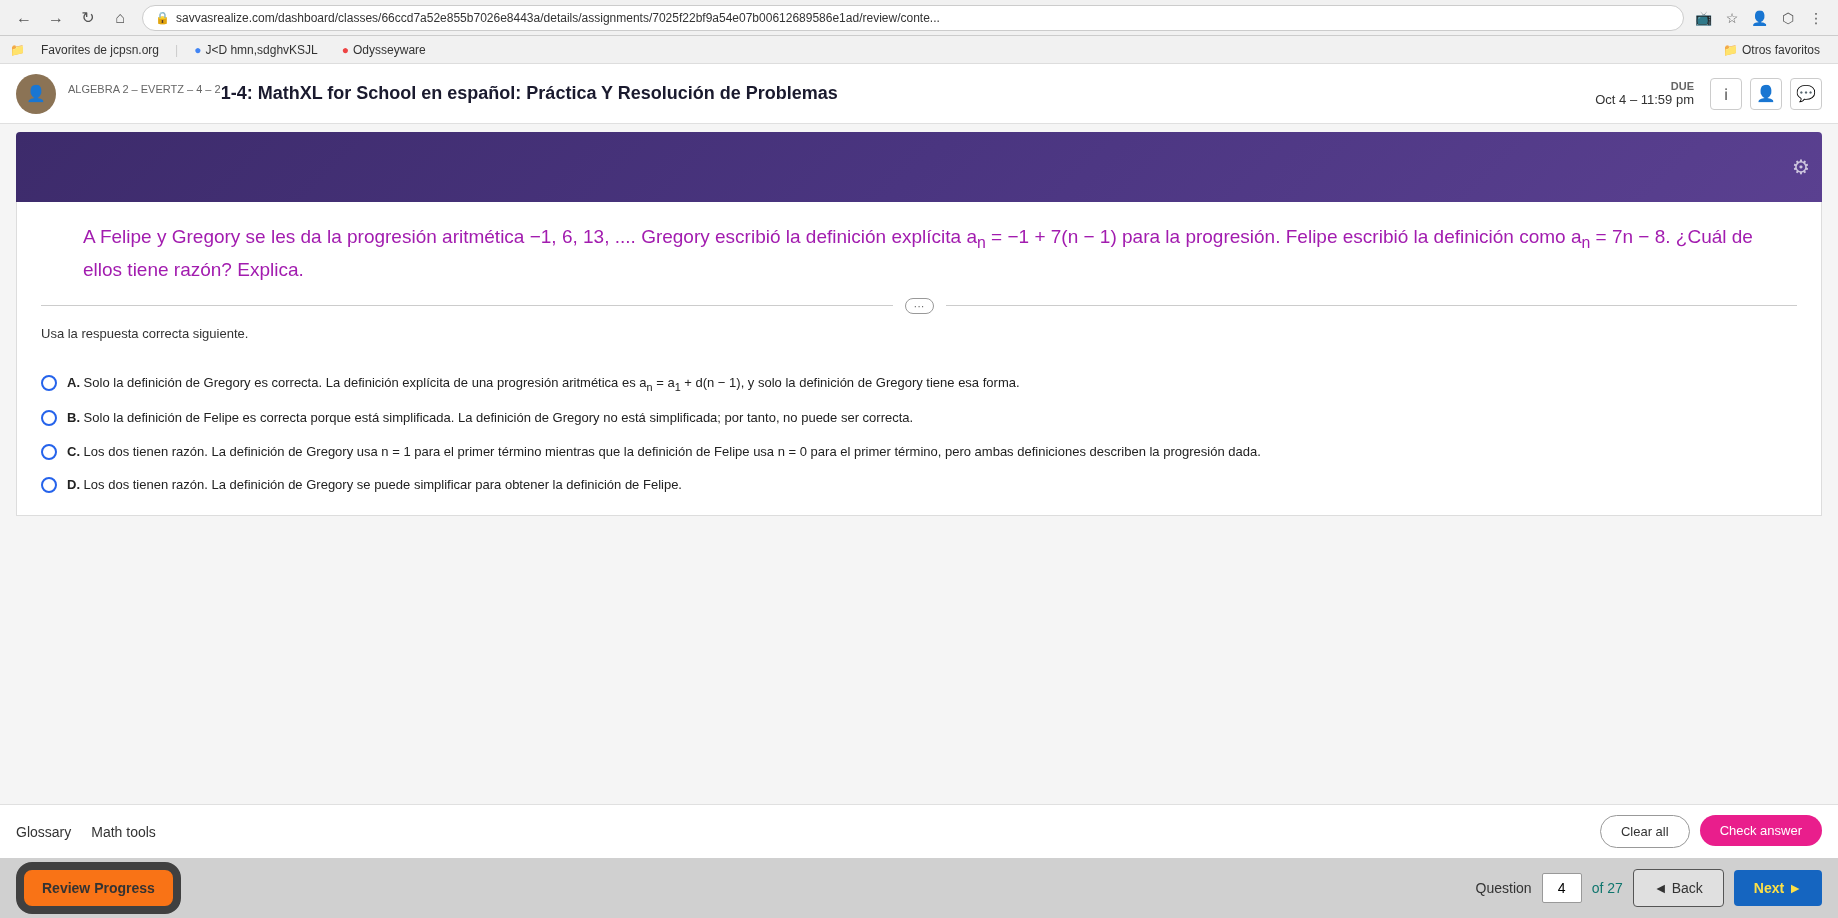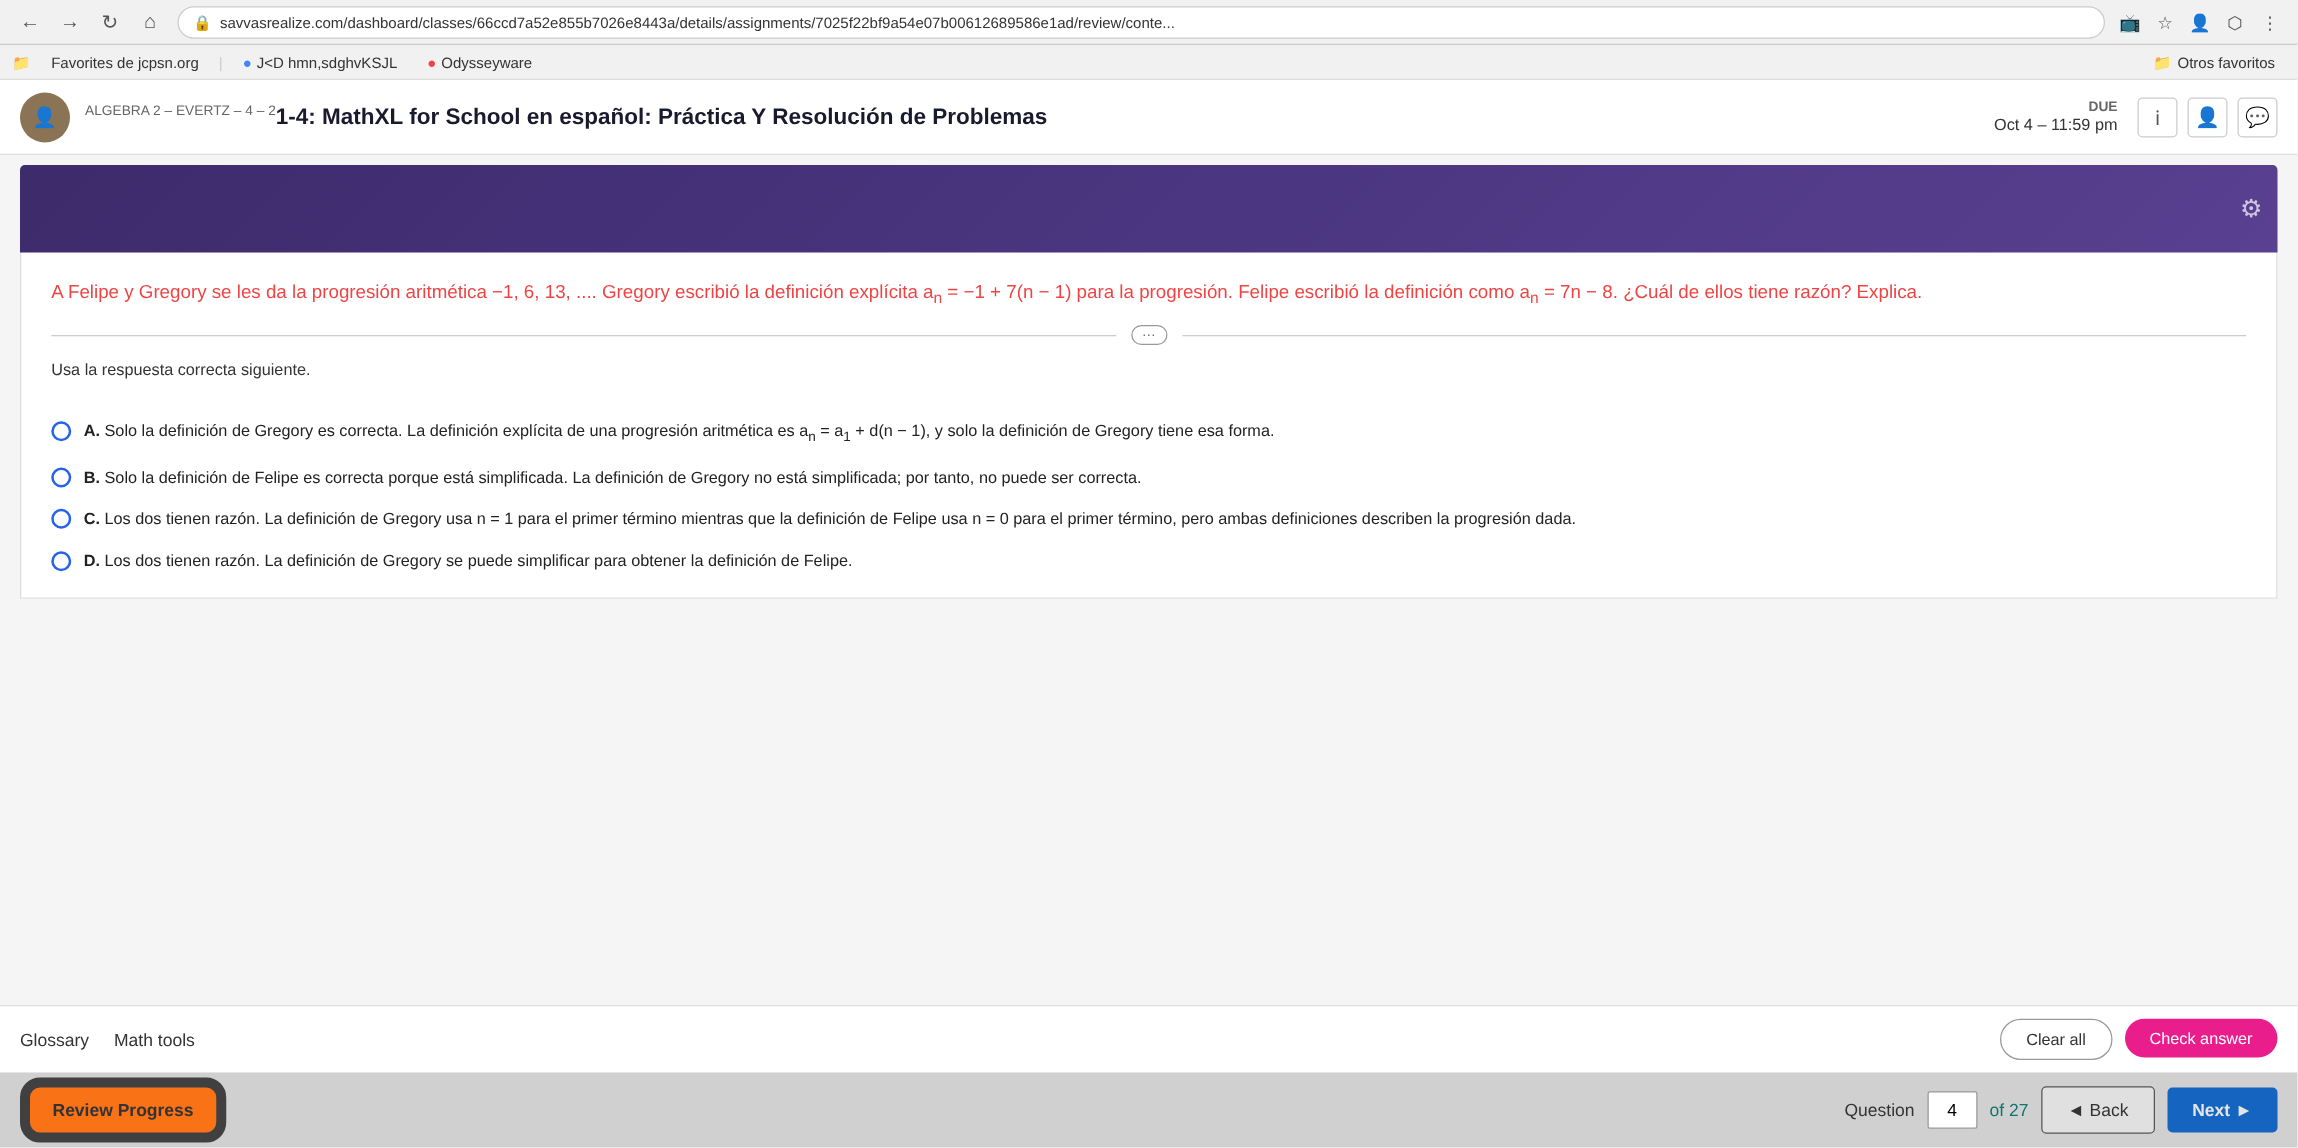--- a/index.html
+++ b/index.html
@@ -114,24 +114,25 @@
     
     .question-container {
       background: white;
       margin: 0 16px;
       padding: 20px 24px;
       border: 1px solid #ddd;
       border-top: none;
     }
 
     .question-text {
-      font-size: 15px;
-      color: #ef4444;
+      font-size: 19px;
+      color: #a21caf;
       line-height: 1.6;
       margin-bottom: 8px;
+      margin-left: 42px;
     }
 
     .divider-line {
       display: flex;
       align-items: center;
       justify-content: center;
       margin: 12px 0;
       color: #666;
       font-size: 12px;
     }
@@ -240,21 +241,21 @@
       cursor: pointer;
       font-size: 14px;
       color: #333;
       display: flex; align-items: center; gap: 4px;
     }
     .nav-next-btn {
       padding: 10px 20px;
       border: none;
       border-radius: 4px;
       background: #1565c0;
-      color: #e5e5e5;
+      color: #fde047;
       cursor: pointer;
       font-size: 14px;
       font-weight: bold;
       display: flex; align-items: center; gap: 4px;
     }
   </style>
 </head>
 <body>
 
 <div class="browser-bar">

